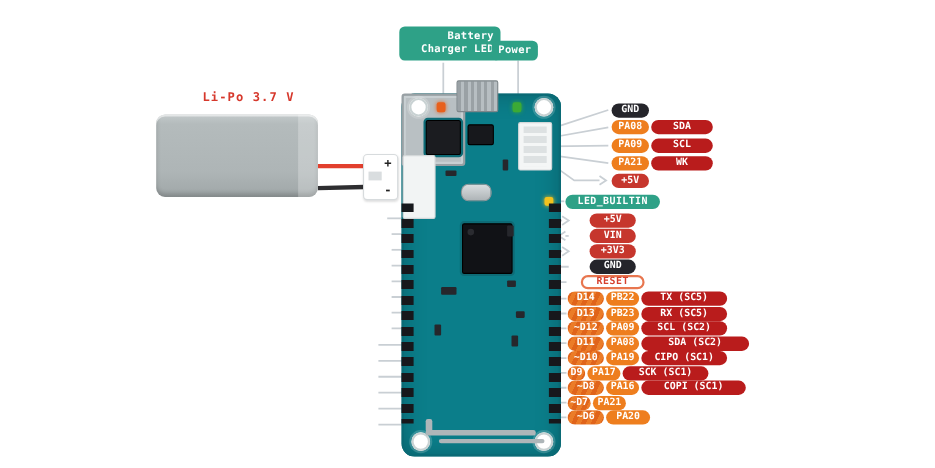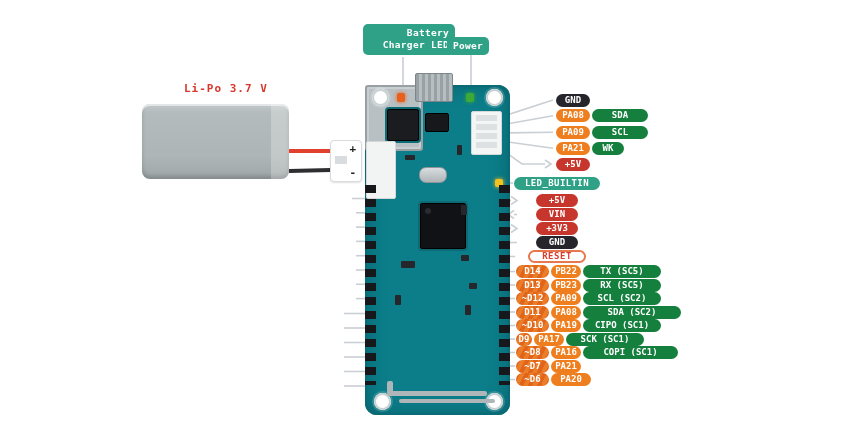--- a/index.html
+++ b/index.html
@@ -53,21 +53,21 @@
   
   .badge{position:absolute;background:#2EA187;color:#fff;font-size:9.5px;font-weight:bold;
     text-align:center;border-radius:5px;padding:3px 6px;line-height:1.3;letter-spacing:.3px;}
   #badge-charger{left:363px;top:24px;width:80px;text-align:right;}
   #badge-power{left:447px;top:37px;}
 
   
   .pin-row{position:absolute;display:flex;gap:2px;height:13px;}
   .pill{height:13px;line-height:13px;border-radius:7px;font-size:9px;font-weight:bold;color:#fff;
     text-align:center;box-sizing:border-box;white-space:nowrap;}
-  .k-yellow{background:#15803d;}
+  .k-yellow{background:#b91c1c;}
   .k-orange{background:#EE7E1E;}
   .k-dkorange{background:repeating-linear-gradient(115deg,#E0641A 0 4px,#EB7C28 4px 8px);background-color:#E0641A;}
   .k-red{background:#C6362D;}
   .k-black{background:#25252B;}
   .k-teal{background:#2EA187;letter-spacing:.4px;}
   .k-outline-red{background:#fff;border:2px solid #E8764F;color:#D6402E;line-height:9px;letter-spacing:.5px;}
 </style>
 </head>
 <body>
 
@@ -186,21 +186,21 @@
       <div class="pin-row" style="top: 109.2px; left: 556px;">
         <div class="pill k-orange" style="width: 34px;">PA08</div>
         <div class="pill k-yellow" style="width: 56px;">SDA</div>
       </div>
       <div class="pin-row" style="top: 125.8px; left: 556px;">
         <div class="pill k-orange" style="width: 34px;">PA09</div>
         <div class="pill k-yellow" style="width: 56px;">SCL</div>
       </div>
       <div class="pin-row" style="top: 141.8px; left: 556px;">
         <div class="pill k-orange" style="width: 34px;">PA21</div>
-        <div class="pill k-yellow" style="width: 32px;">WK</div>
+        <div class="pill k-yellow" style="width: 56px;">WK</div>
       </div>
       <div class="pin-row" style="top: 157.5px; left: 556px;">
         <div class="pill k-red" style="width: 34px;">+5V</div>
       </div>
     </div>
   <div class="abs">
       <div class="pin-row" style="top: 176.5px; left: 514px;">
         <div class="pill k-teal" style="width: 86px;">LED_BUILTIN</div>
       </div>
       <div class="pin-row" style="top: 194px; left: 536px;">
@@ -249,21 +249,21 @@
         <div class="pill k-dkorange" style="width: 16px;">D9</div>
         <div class="pill k-orange" style="width: 30px;">PA17</div>
         <div class="pill k-yellow" style="width: 78px;">SCK (SC1)</div>
       </div>
       <div class="pin-row" style="top: 346.2px; left: 516px;">
         <div class="pill k-dkorange" style="width: 33px;">~D8</div>
         <div class="pill k-orange" style="width: 30px;">PA16</div>
         <div class="pill k-yellow" style="width: 95px;">COPI (SC1)</div>
       </div>
       <div class="pin-row" style="top: 359.7px; left: 516px;">
-        <div class="pill k-dkorange" style="width: 33px;">~D7</div>
+        <div class="pill k-dkorange" style="width: 21px;">~D7</div>
         <div class="pill k-orange" style="width: 30px;">PA21</div>
       </div>
       <div class="pin-row" style="top: 373.2px; left: 516px;">
         <div class="pill k-dkorange" style="width: 33px;">~D6</div>
         <div class="pill k-orange" style="width: 40px;">PA20</div>
       </div>
     </div>
 
 </div>
 

